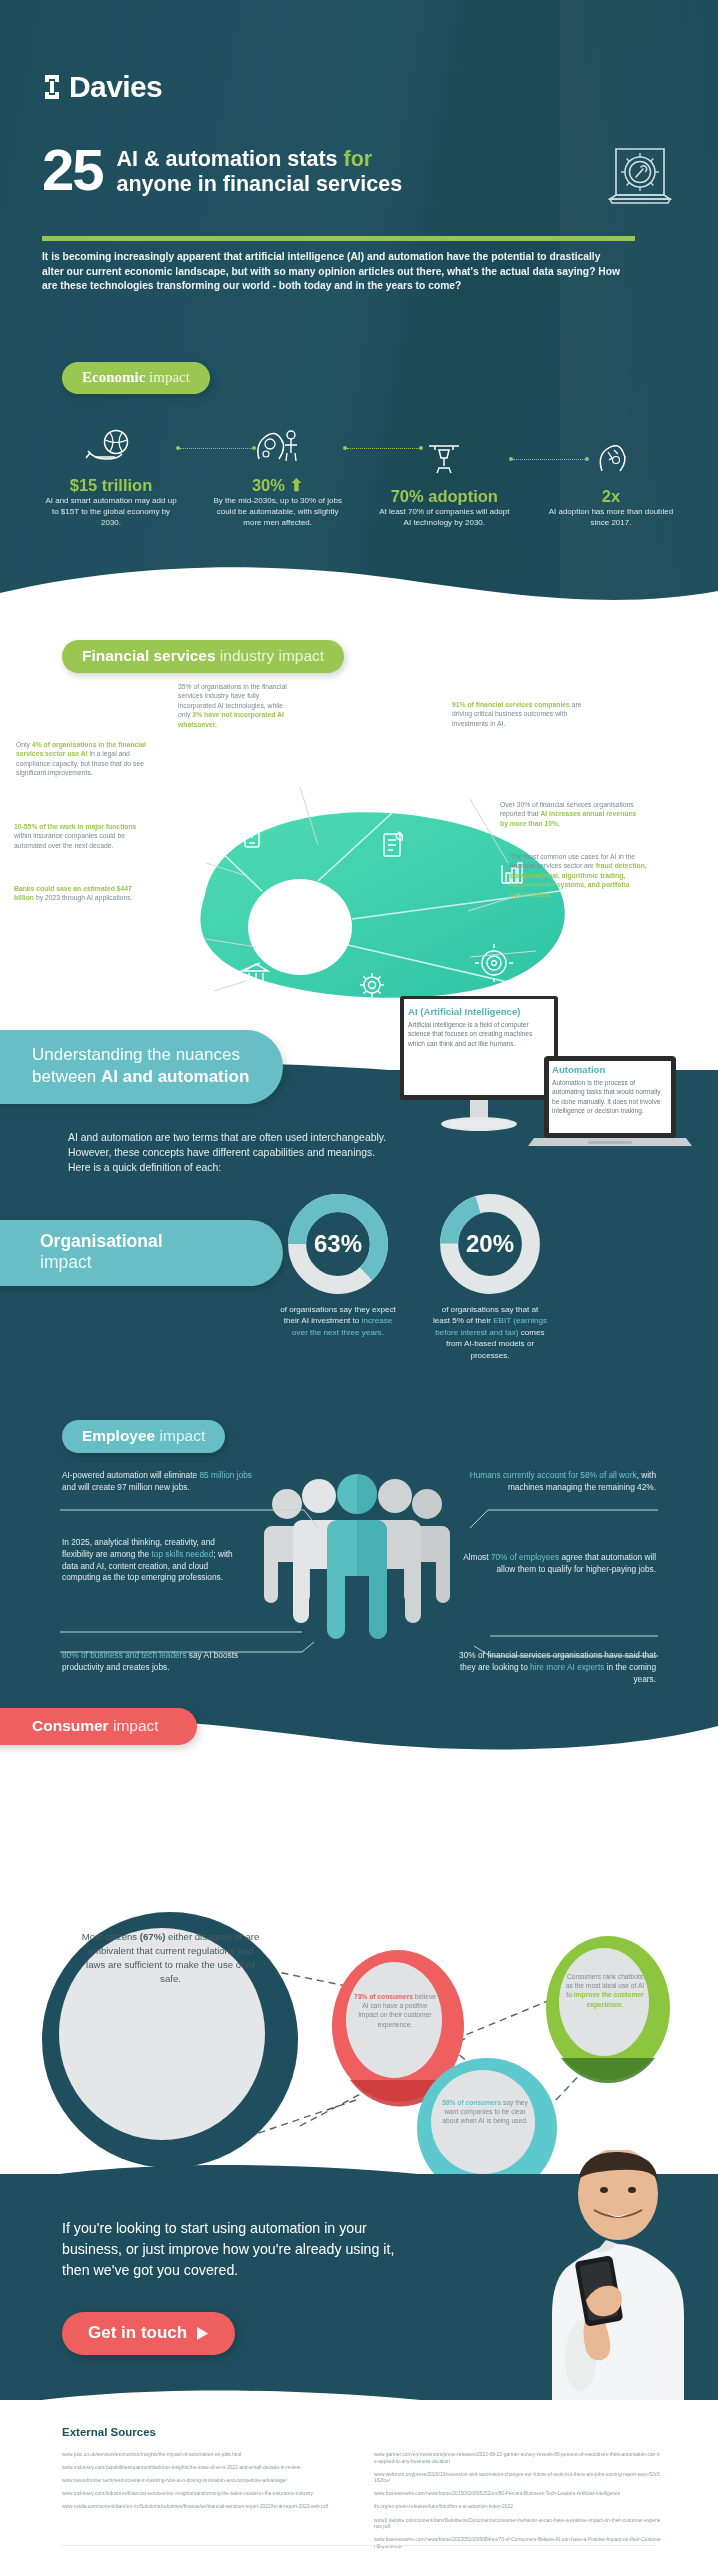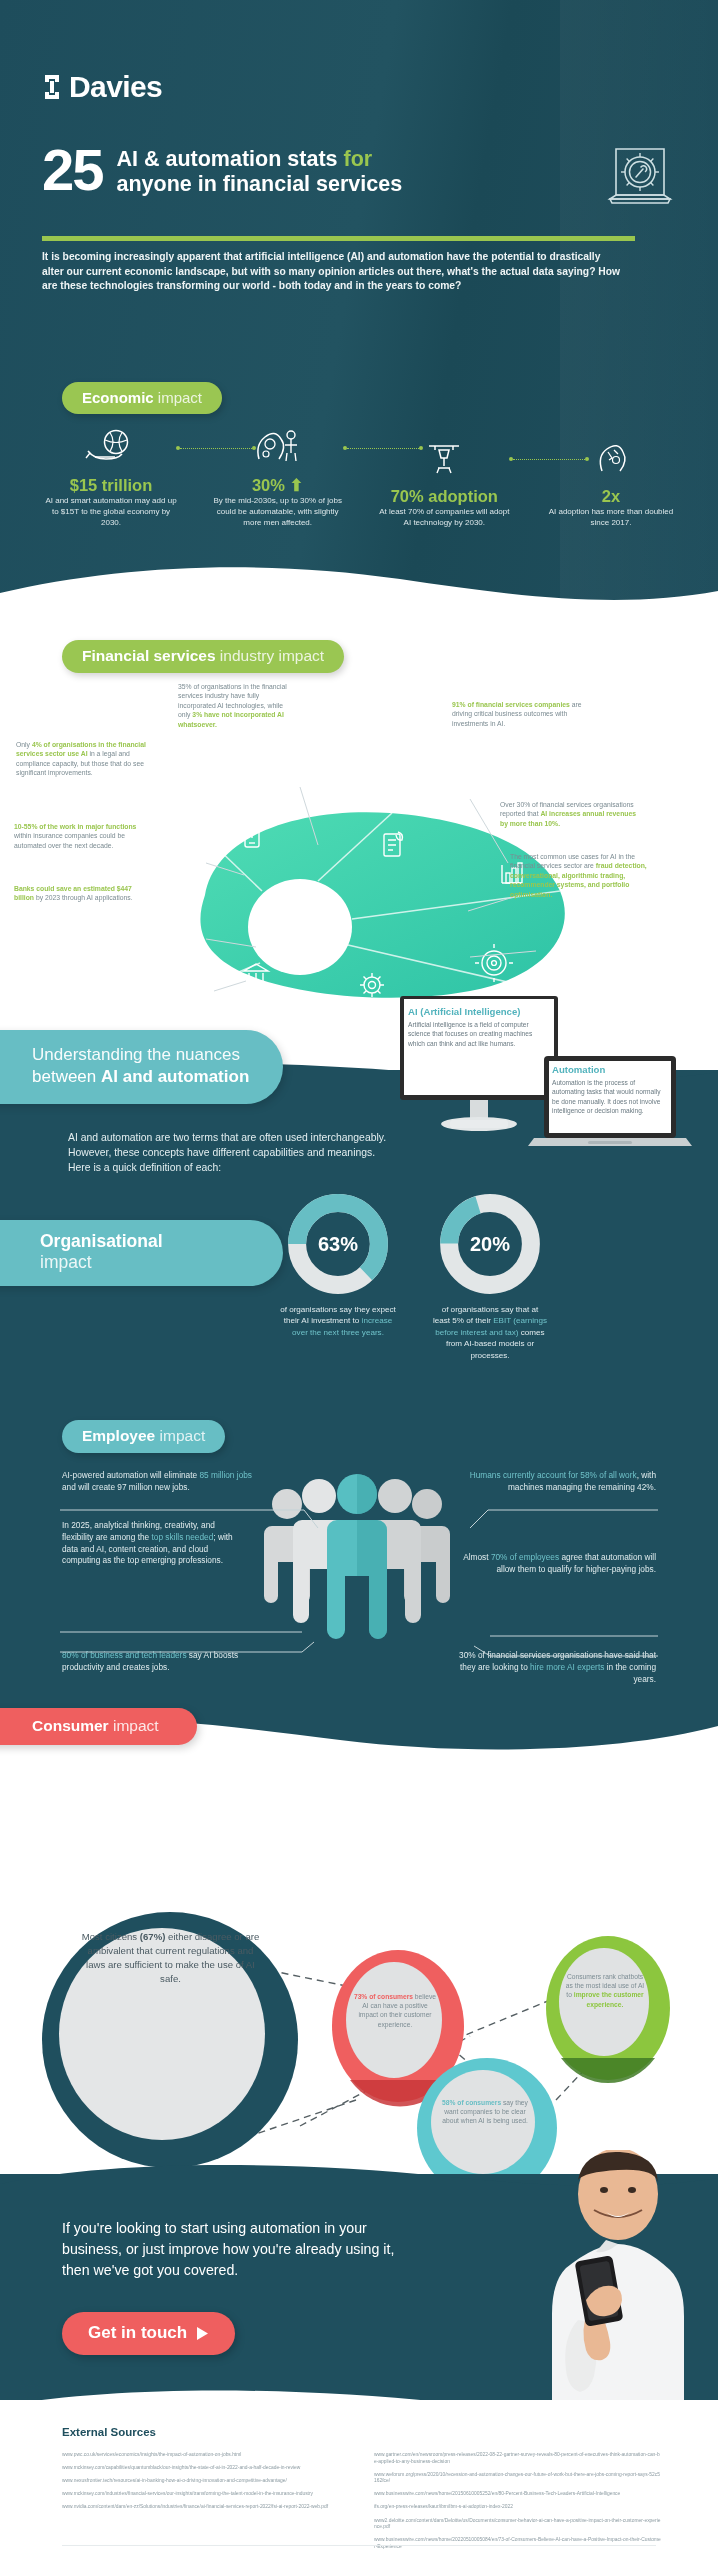--- a/index.html
+++ b/index.html
@@ -64,21 +64,21 @@
     padding: 7px 20px 8px 20px; color: #fff;
     box-shadow: 2px 3px 7px rgba(0,0,0,.18);
     white-space: nowrap;
   }
   .pill b { font-weight: bold; }
   .pill span.light { opacity: .82; font-weight: normal; }
   .pill-green { background: #9ac652; }
   .pill-teal  { background: #67bec4; }
 
   
-  .econ-pill { position: absolute; left: 62px; top: 382px; font-size: 15px; }
+  .econ-pill { position: absolute; left: 62px; top: 362px; font-size: 15px; font-family: Liberation Serif, serif; }
   .econ-row {
     position: absolute; left: 36px; top: 425px; width: 650px;
     display: flex; justify-content: space-between; align-items: flex-end;
   }
   .econ-item { width: 150px; text-align: center; position: relative; }
   .econ-icon { height: 44px; display: flex; align-items: center; justify-content: center; }
   .econ-val {
     color: #9ac64f; font-size: 16.5px; font-weight: bold; margin-top: 7px;
   }
   .econ-desc {
@@ -140,21 +140,21 @@
   .org-pill .l2 { font-weight: normal; opacity: .88; }
   .donuts {
     position: absolute; left: 262px; top: 0px; width: 456px;
     display: flex; gap: 0px;
   }
   .donut-col { width: 152px; text-align: center; }
   .donut-wrap { position: relative; width: 108px; height: 108px; margin: 0 auto; }
   .donut-label {
     position: absolute; left: 0; top: 0; width: 108px; height: 108px;
     display: flex; align-items: center; justify-content: center;
-    color: #fff; font-size: 20px; font-weight: bold;
+    color: #fff; font-size: 24px; font-weight: bold;
   }
   .donut-desc {
     color: #dfeaed; font-size: 8.1px; line-height: 11.4px; margin-top: 6px; padding: 0 18px;
   }
   .donut-desc .hl { color: #6fc2c9; }
 
   
   .emp-sec { position: absolute; left: 0; top: 1400px; width: 718px; height: 300px; background: #1f4f5e; }
   .emp-pill { position: absolute; left: 62px; top: 20px; font-size: 15.5px; }
   .emp-note { position: absolute; font-size: 8.3px; line-height: 11.8px; color: #e1ecee; }
@@ -558,21 +558,21 @@
         </g>
       </svg>
     </div>
 
     <div class="emp-note" style="left:62px; top:70px; width:190px;">
       <span>AI-powered automation will eliminate </span><span class="hl">85 million jobs</span><span> and will create 97 million new jobs.</span>
     </div>
     <div class="emp-note" style="left:466px; top:70px; width:190px; text-align:right;">
       <span class="hl">Humans currently account for 58% of all work</span><span>, with machines managing the remaining 42%.</span>
     </div>
-    <div class="emp-note" style="left:62px; top:120px; width:184px;">
+    <div class="emp-note" style="left:62px; top:137px; width:184px;">
       <span>In 2025, analytical thinking, creativity, and flexibility are among the </span><span class="hl">top skills needed</span><span>; with data and AI, content creation, and cloud computing as the top emerging professions.</span>
     </div>
     <div class="emp-note" style="left:460px; top:152px; width:196px; text-align:right;">
       <span>Almost </span><span class="hl">70% of employees</span><span> agree that automation will allow them to qualify for higher-paying jobs.</span>
     </div>
     <div class="emp-note" style="left:62px; top:250px; width:186px;">
       <span class="hl">80% of business and tech leaders</span><span> say AI boosts productivity and creates jobs.</span>
     </div>
     <div class="emp-note" style="left:452px; top:250px; width:204px; text-align:right;">
       <span>30% of financial services organisations have said that they are looking to </span><span class="hl">hire more AI experts</span><span> in the coming years.</span>

